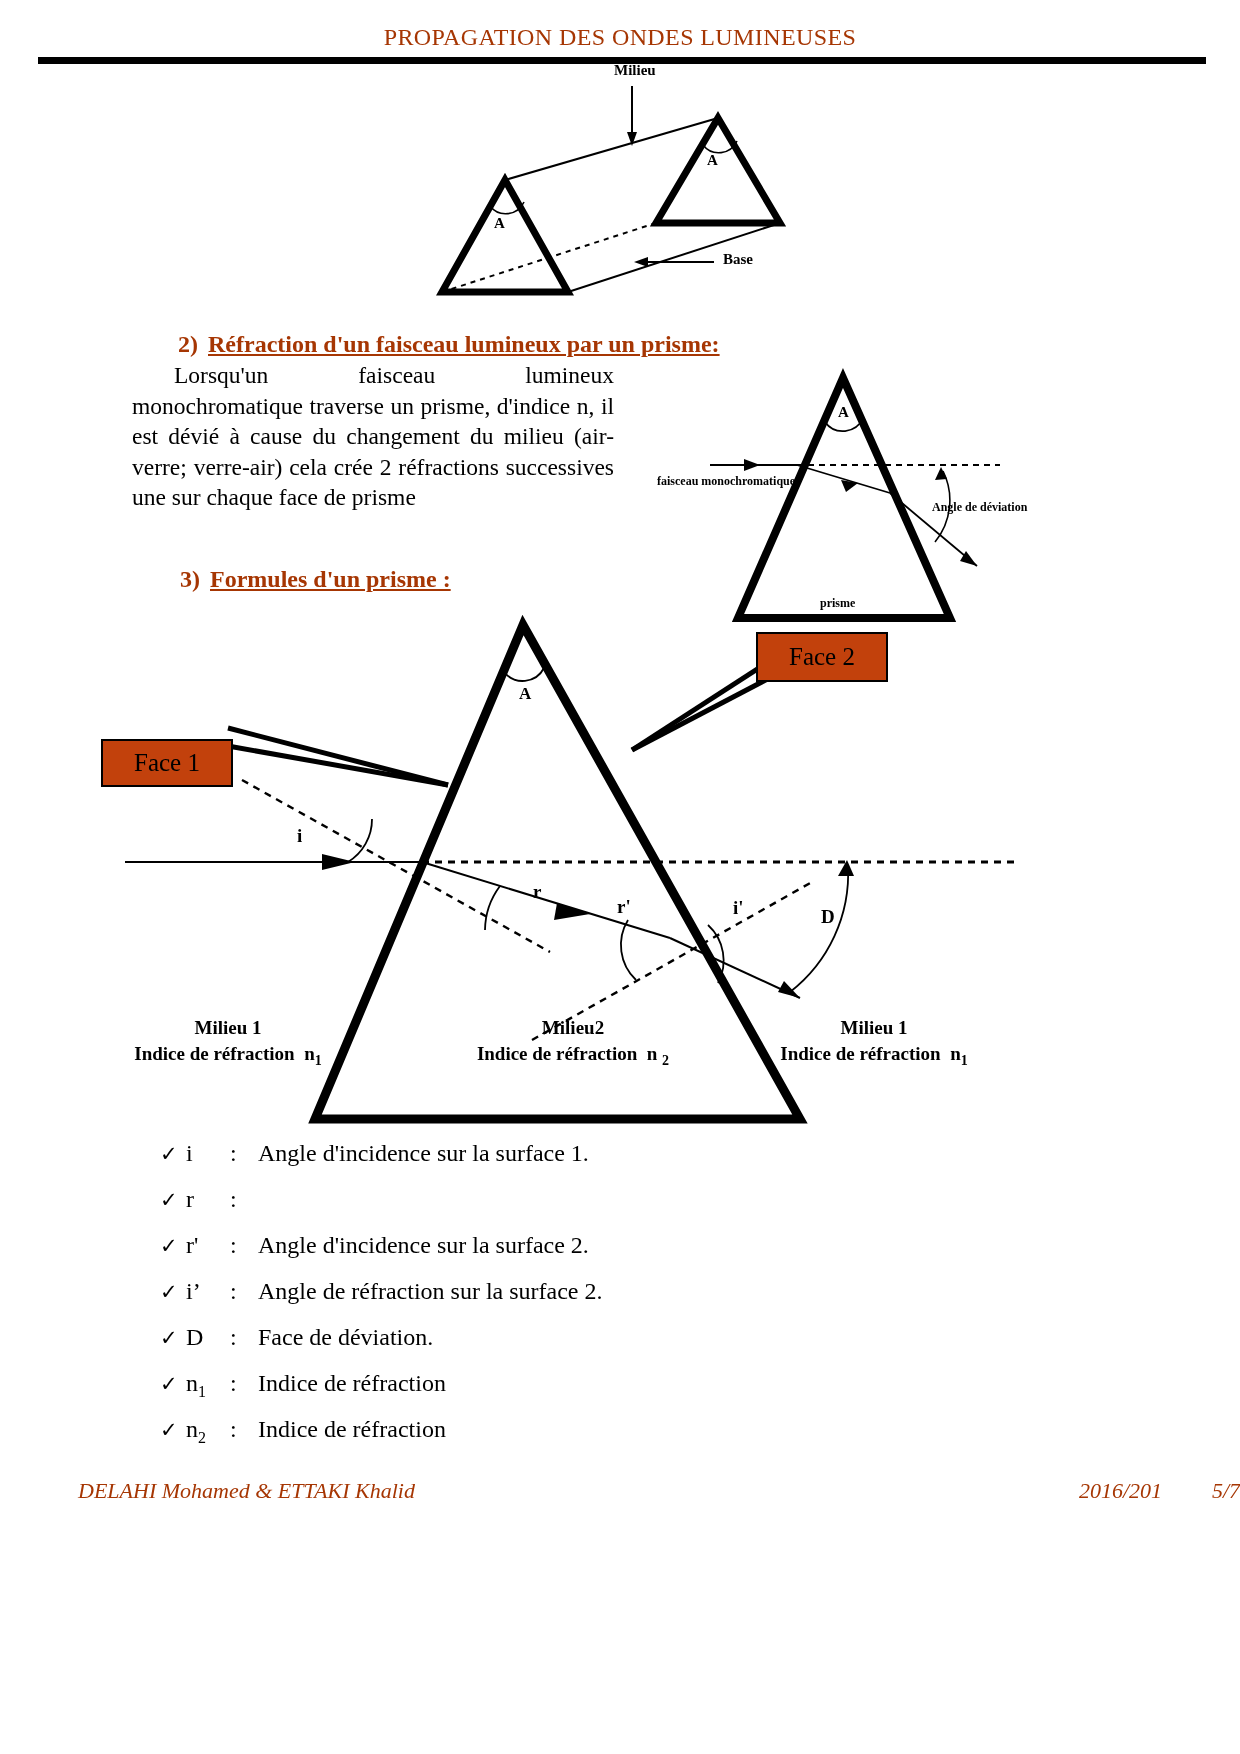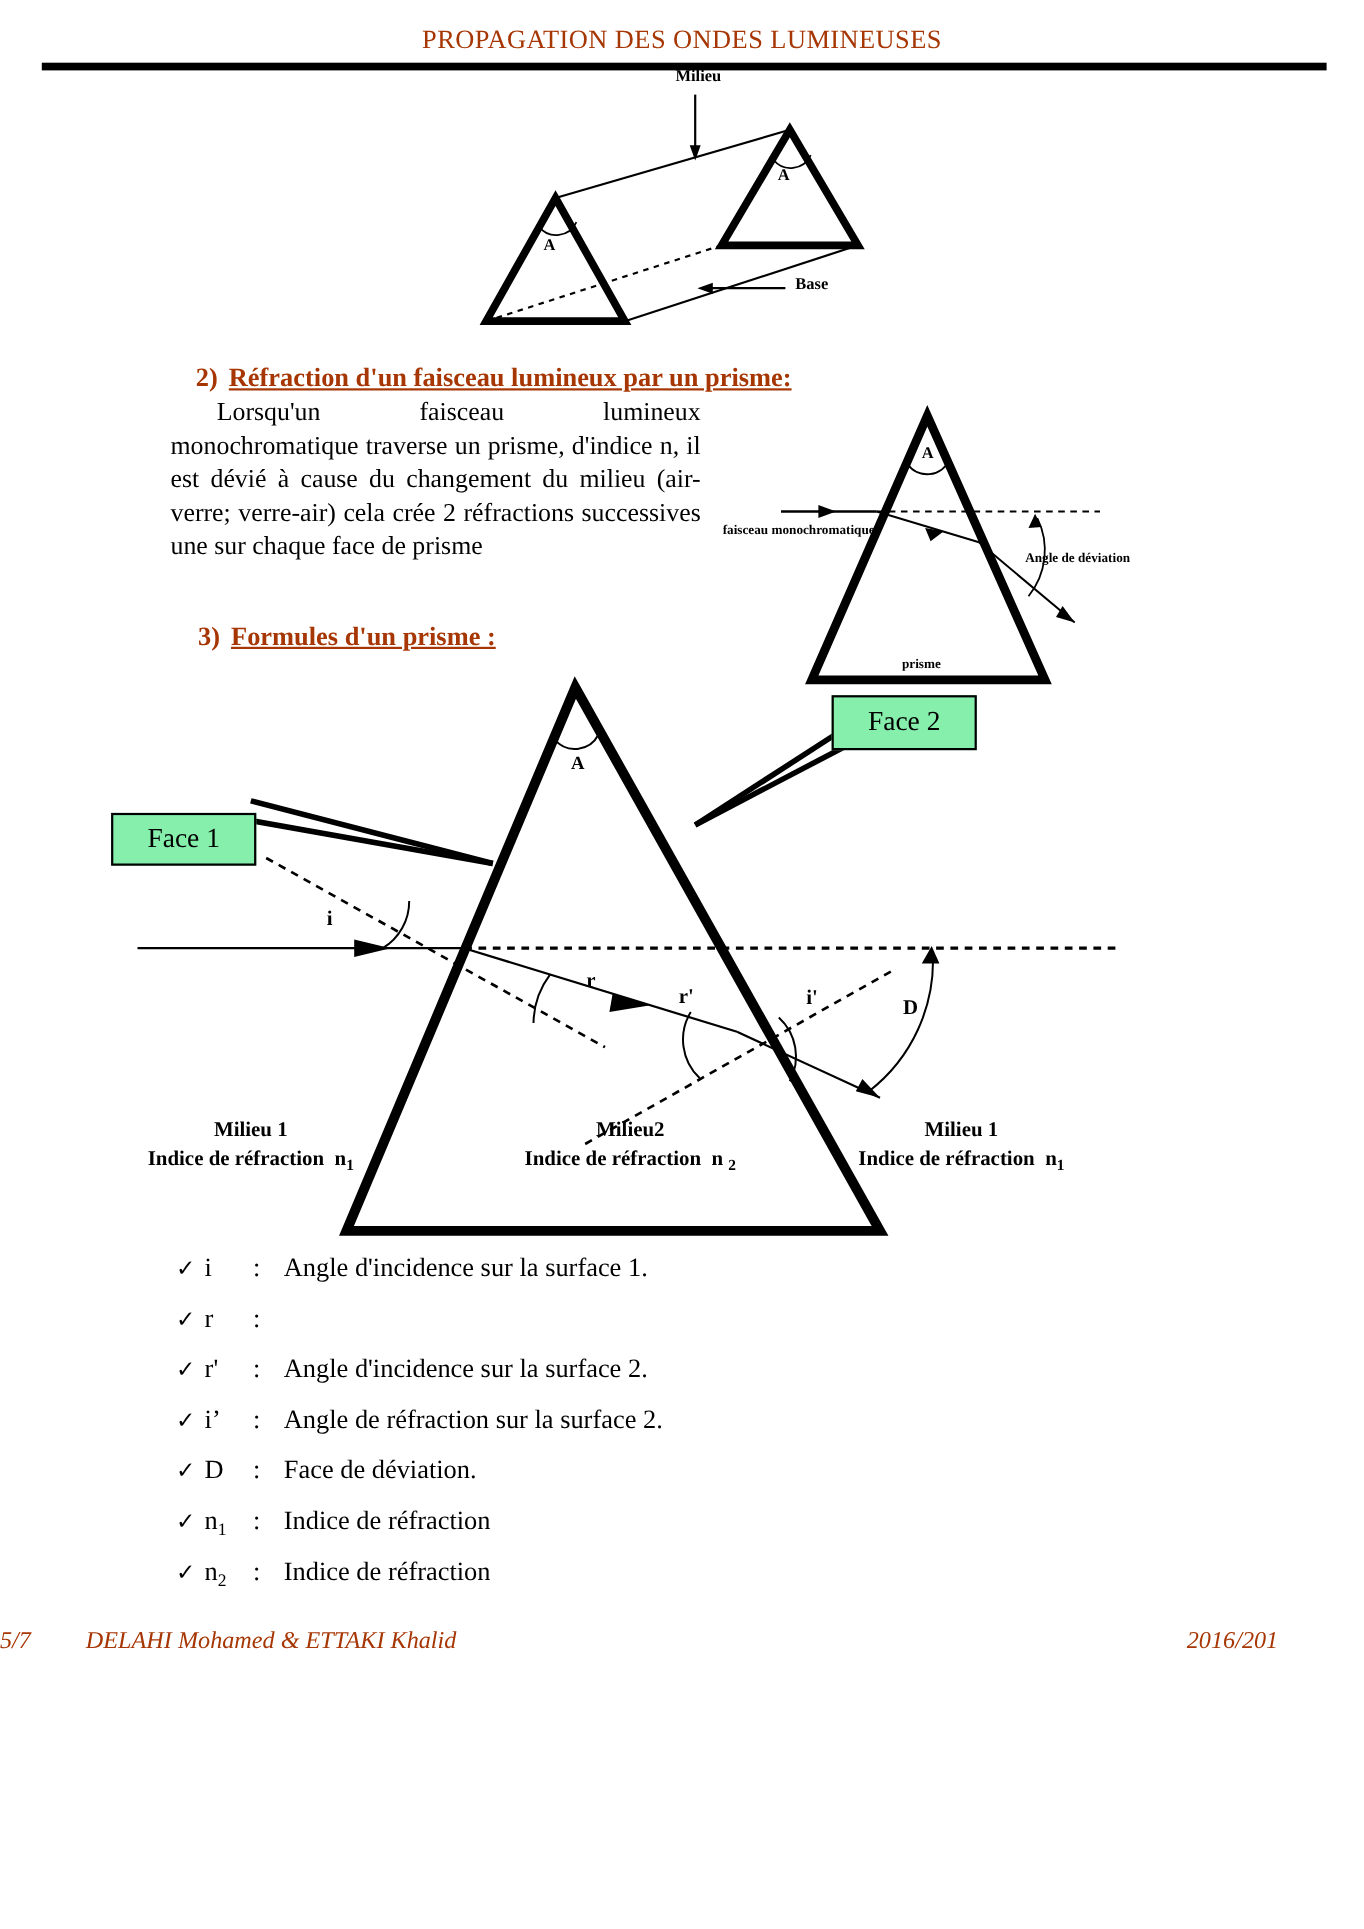--- a/index.html
+++ b/index.html
@@ -27,29 +27,29 @@
   
   .sec-head{
     position:absolute;color:#A63603;font-weight:bold;font-size:24px;
     font-family:"Liberation Serif", serif;white-space:nowrap;
   }
   .sec-head .num{text-decoration:none;margin-right:10px;}
   .sec-head .ttl{text-decoration:underline;}
 
   
   .para{
-    position:absolute;left:155px;top:360px;width:482px;
+    position:absolute;left:132px;top:360px;width:482px;
     font-size:23.5px;line-height:30.5px;color:#000;
     text-align:justify;text-align-last:left;text-indent:42px;
     font-family:"Liberation Serif", serif;
   }
 
   
   .facebox{
-    position:absolute;border:2px solid #000;background:#86efac;
+    position:absolute;border:2px solid #000;background:#c2410c;
     font-size:25px;color:#000;display:flex;align-items:center;justify-content:center;
     font-family:"Liberation Serif", serif;
   }
 
   
   .lbl{position:absolute;font-family:"Liberation Serif", serif;color:#000;white-space:nowrap;}
   .lbl-b{font-weight:bold;}
 
   
   .milieu{
@@ -68,21 +68,21 @@
   .bullet-txt{flex:1 1 auto;}
   .bullet-sym sub,.bullet-txt sub{font-size:16px;}
 
   
   .footer{
     position:absolute;left:0;top:1478px;width:1240px;height:32px;
     color:#A63603;font-weight:normal;font-style:italic;font-size:22px;
     font-family:"Liberation Serif", serif;
   }
   .footer .f-left{position:absolute;left:78px;top:0;}
-  .footer .f-mid{position:absolute;left:0;top:0;width:1240px;text-align:left;}
+  .footer .f-mid{position:absolute;left:0;top:0;width:1240px;text-align:right;}
   .footer .f-right{position:absolute;right:78px;top:0;}
 </style>
 </head>
 <body>
 
 <div class="page">
 
   <div class="title">PROPAGATION DES ONDES LUMINEUSES</div>
   <div class="rule"></div>
 

